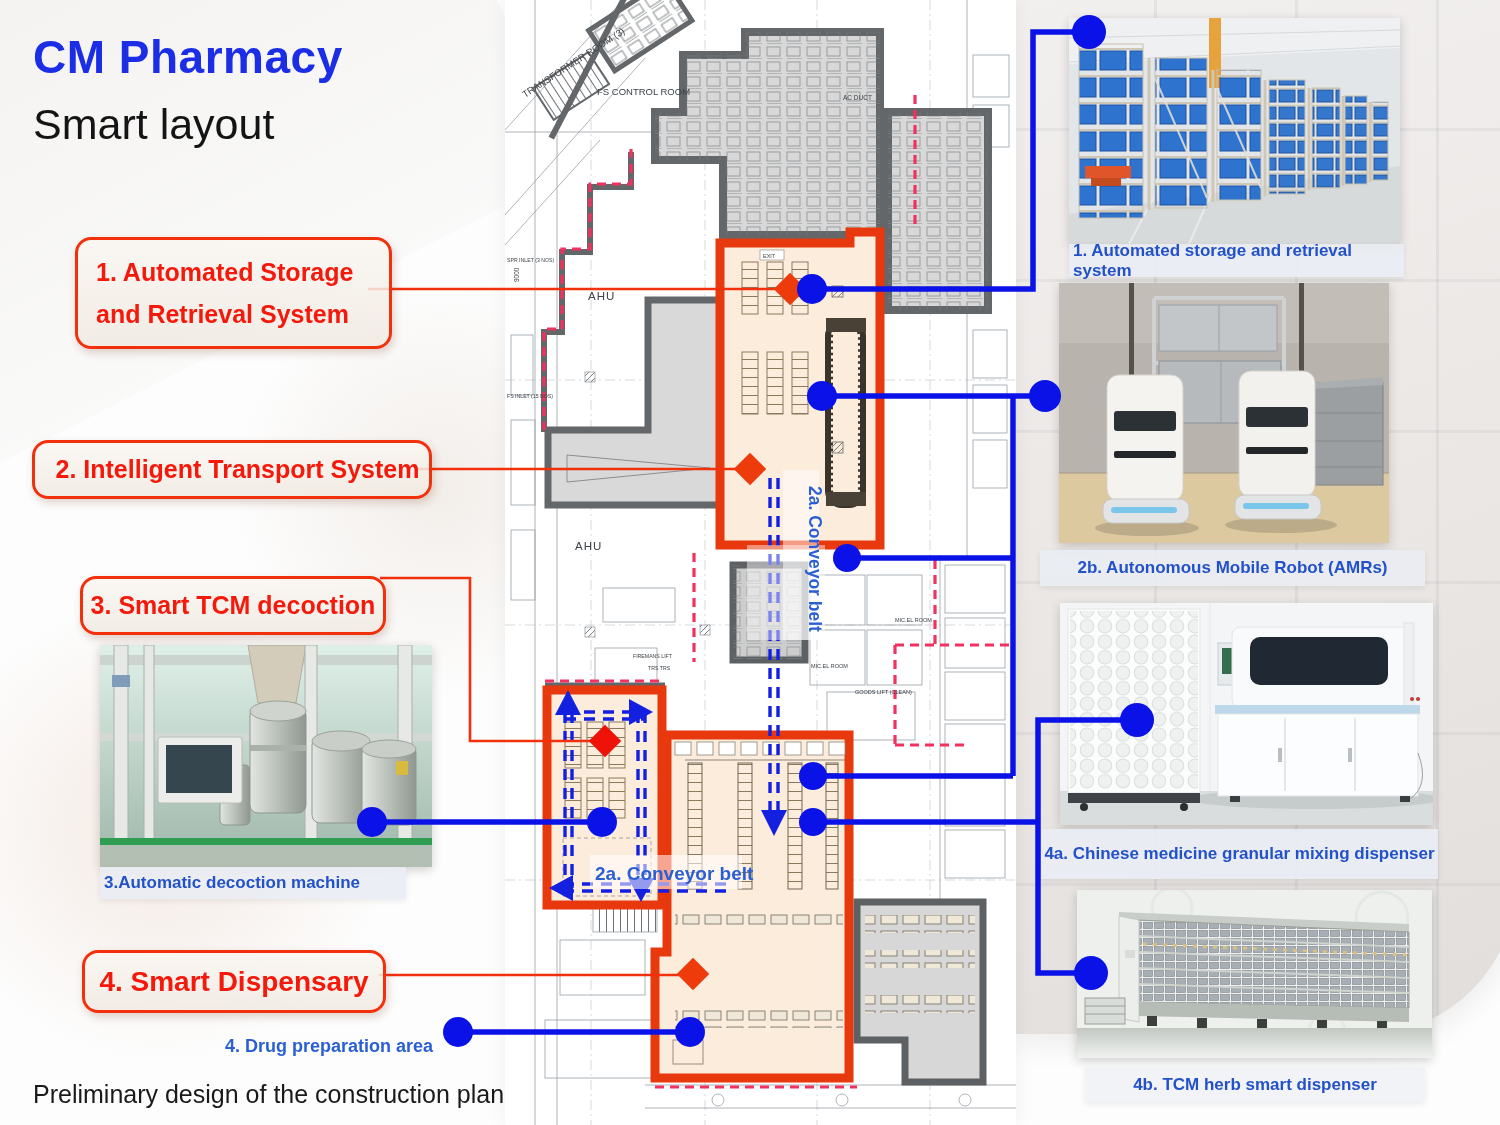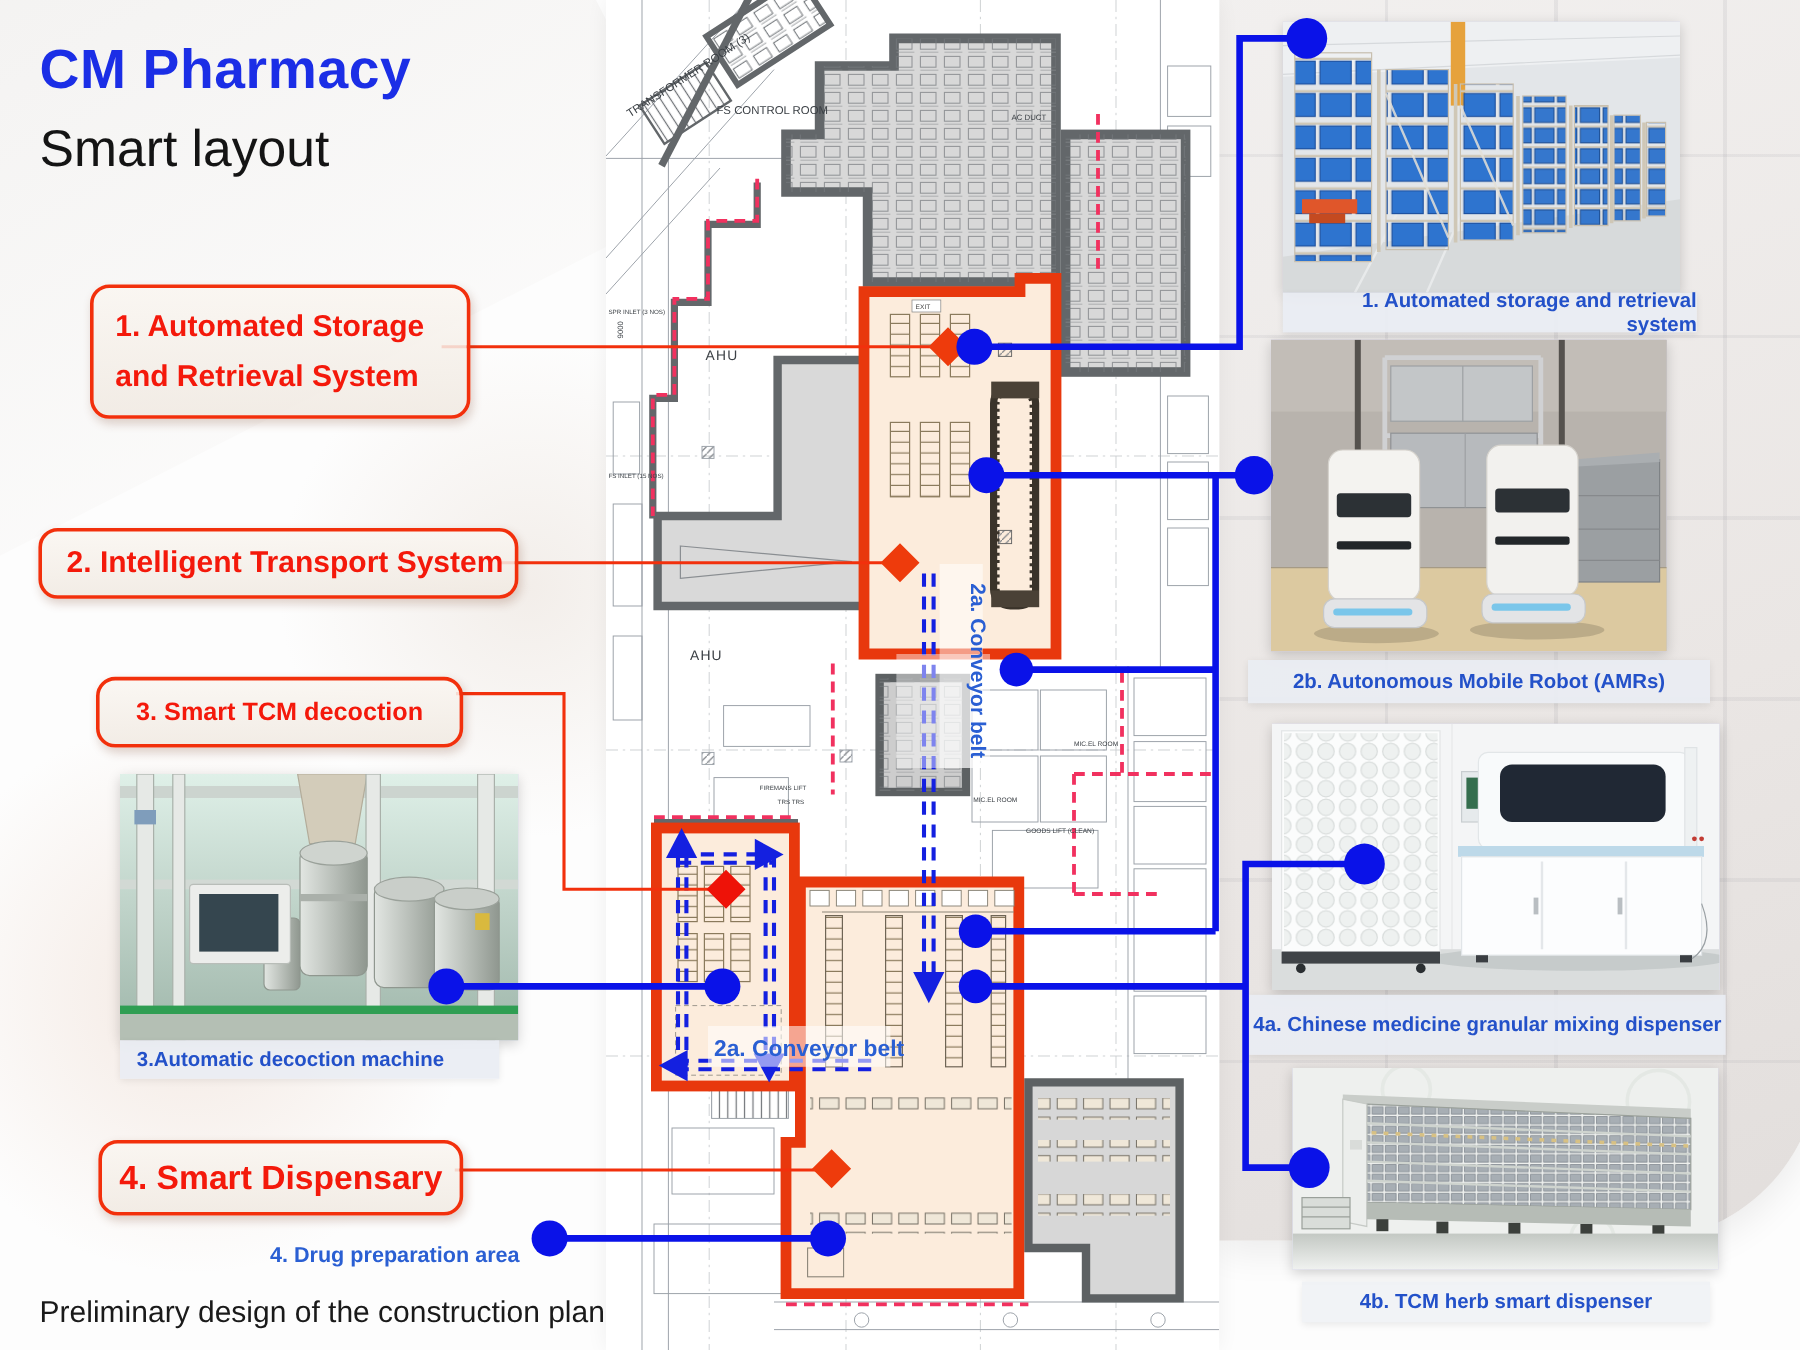--- a/index.html
+++ b/index.html
@@ -22,27 +22,27 @@
   .plan-sheet{left:505px;top:0;width:511px;height:1125px;background:#ffffff;box-shadow:0 0 18px rgba(0,0,0,.06);}
   .title{left:33px;top:30px;font-size:46px;font-weight:800;color:#1b2ee6;letter-spacing:.5px;}
   .subtitle{left:33px;top:100px;font-size:43px;font-weight:400;color:#141414;}
   .footer{left:33px;top:1080px;font-size:25px;color:#1a1a1a;}
   .callout{border:3px solid #f2300c;border-radius:16px;color:#f4190b;font-weight:bold;
      background:linear-gradient(180deg,rgba(250,246,241,.88),rgba(240,233,225,.82));
      box-shadow:2px 4px 8px rgba(120,60,30,.22);display:flex;align-items:center;justify-content:center;}
   .callout.two{flex-direction:column;align-items:flex-start;justify-content:center;padding-left:18px;line-height:1.7;}
   .c1{left:75px;top:237px;width:293px;height:106px;font-size:25px;}
   .c2{left:32px;top:440px;width:383px;height:53px;font-size:25px;padding-left:11px;}
-  .c3{left:80px;top:564px;width:300px;height:53px;font-size:21px;}
+  .c3{left:80px;top:576px;width:300px;height:53px;font-size:25px;}
   .c4{left:82px;top:950px;width:298px;height:57px;font-size:28px;}
   .photo{overflow:hidden;box-shadow:0 3px 10px rgba(0,0,0,.18);background:#dde;}
   .photo svg{display:block;}
   .cap{background:rgba(233,237,243,.92);color:#2351c9;font-weight:bold;font-size:17px;
        display:flex;align-items:center;justify-content:center;box-shadow:0 2px 6px rgba(0,0,0,.08);}
-  .cap.left-align{justify-content:flex-start;padding-left:14px;text-align:right;}
+  .cap.left-align{justify-content:flex-start;padding-left:4px;}
   .drug-label{left:215px;top:1020px;width:218px;text-align:right;font-size:18px;font-weight:bold;color:#2a5fd3;margin-top:16px;}
   .overlay{left:0;top:0;width:1500px;height:1125px;pointer-events:none;}
   svg text{font-family:"Liberation Sans",sans-serif;}
 </style>
 </head>
 <body>
 
 <div class="stage">
 
   <div class="abs bg-band"></div>

